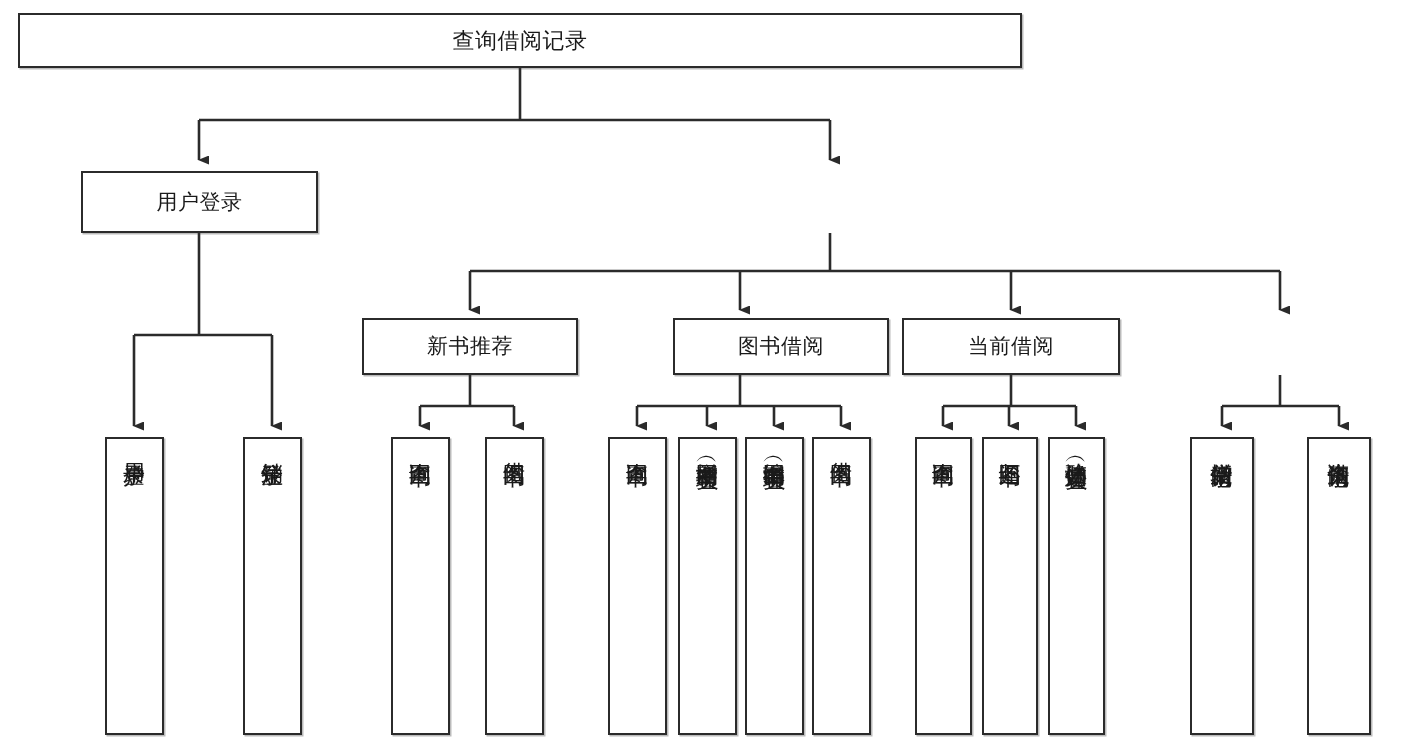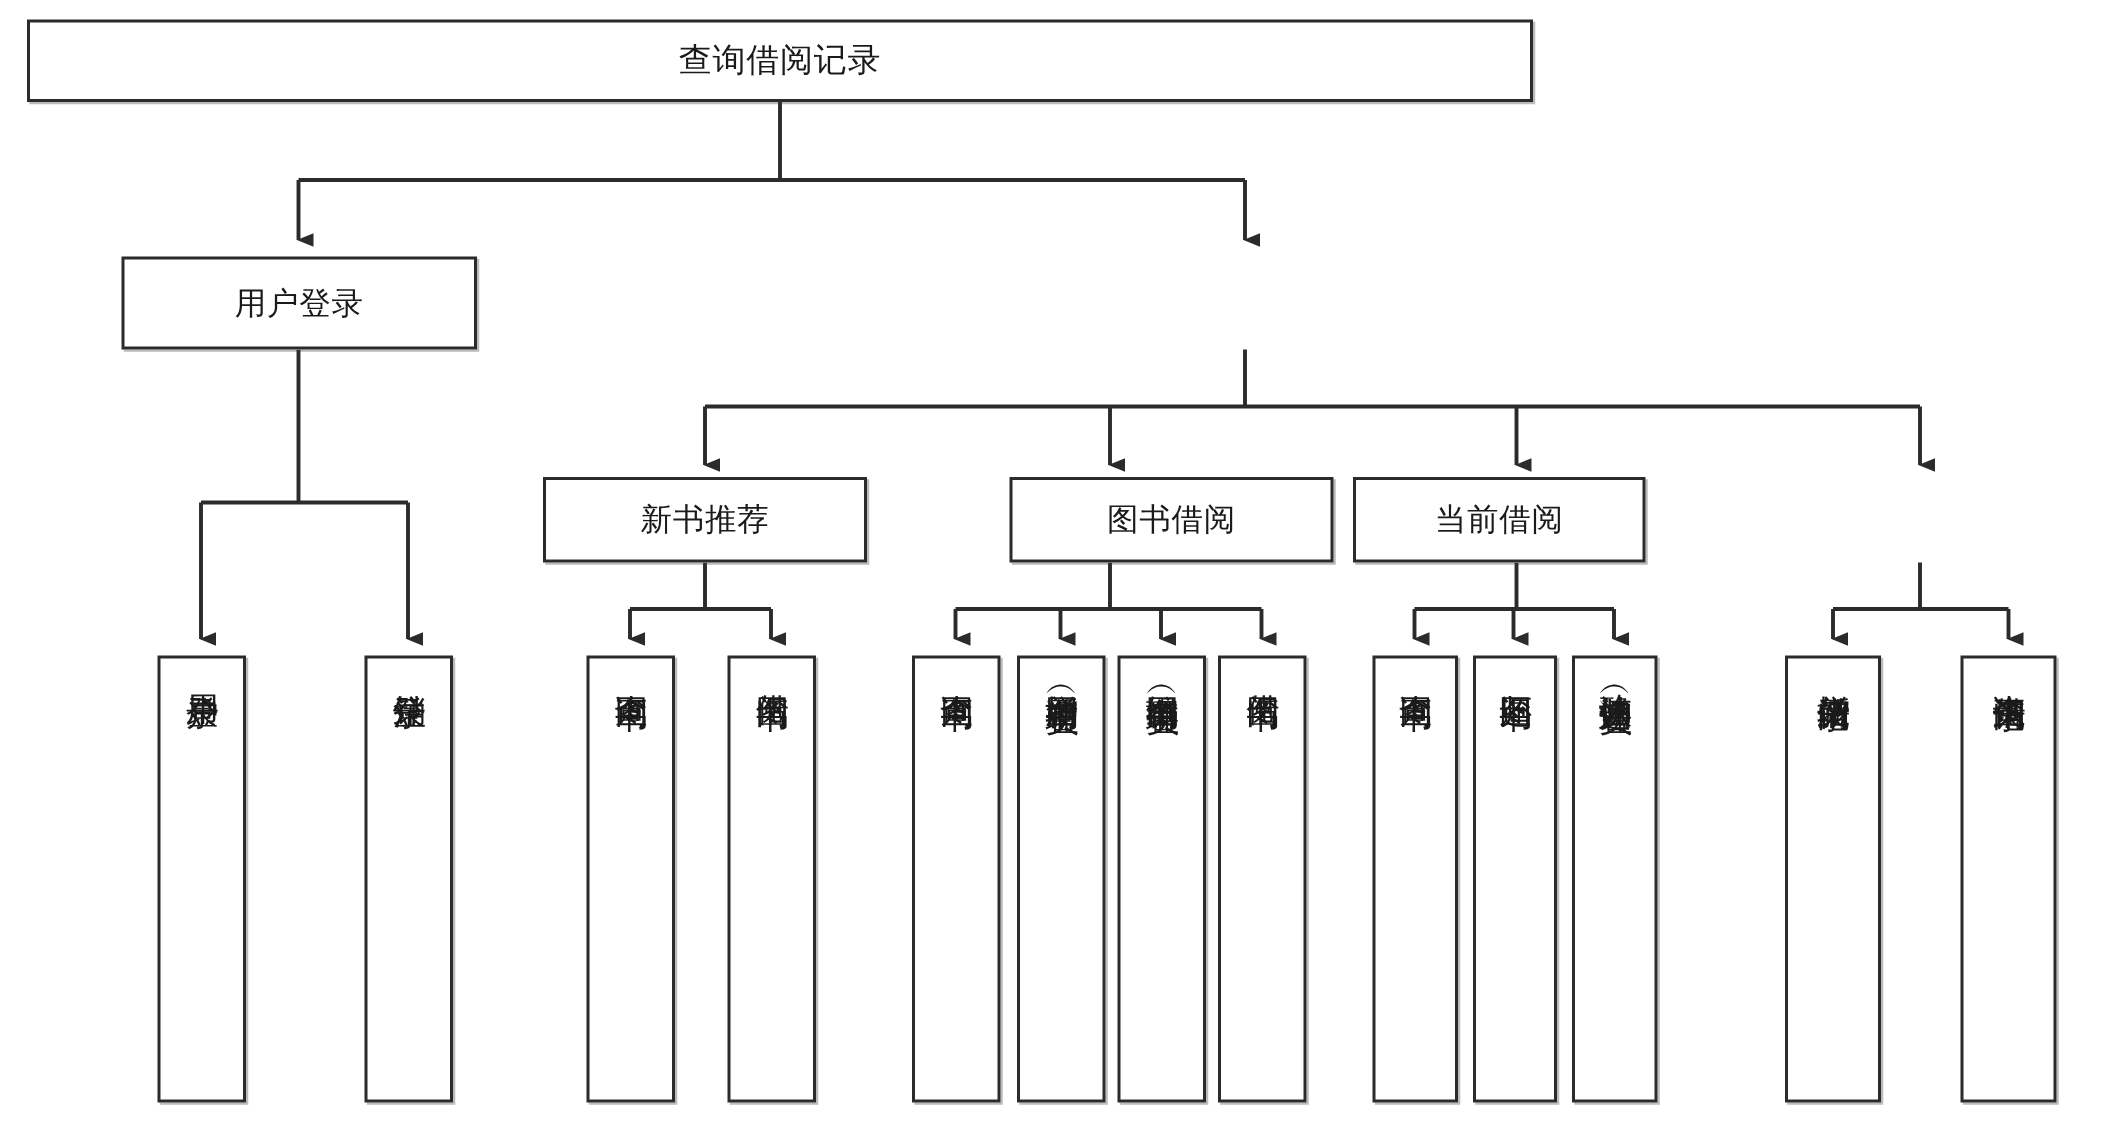--- a/index.html
+++ b/index.html
@@ -137,21 +137,21 @@
 
 
   <div class="node horiz" style="left:362px; top:318px; width:216px; height:57px;">
     <span class="label">新书推荐</span>
   </div>
 
   <div class="node horiz" style="left:633px; top:318px; width:216px; height:57px;margin-left:40px;">
     <span class="label">图书借阅</span>
   </div>
 
-  <div class="node horiz" style="left:902px; top:318px; width:195px; height:57px;">
+  <div class="node horiz" style="left:902px; top:318px; width:218px; height:57px;">
     <span class="label">当前借阅</span>
   </div>
 
 
   <div class="node vert" style="left:105px; top:437px; width:59px; height:298px;">
     <span class="label">用户登录</span>
   </div>
 
   <div class="node vert" style="left:243px; top:437px; width:59px; height:298px;">
     <span class="label">注销登录</span>

